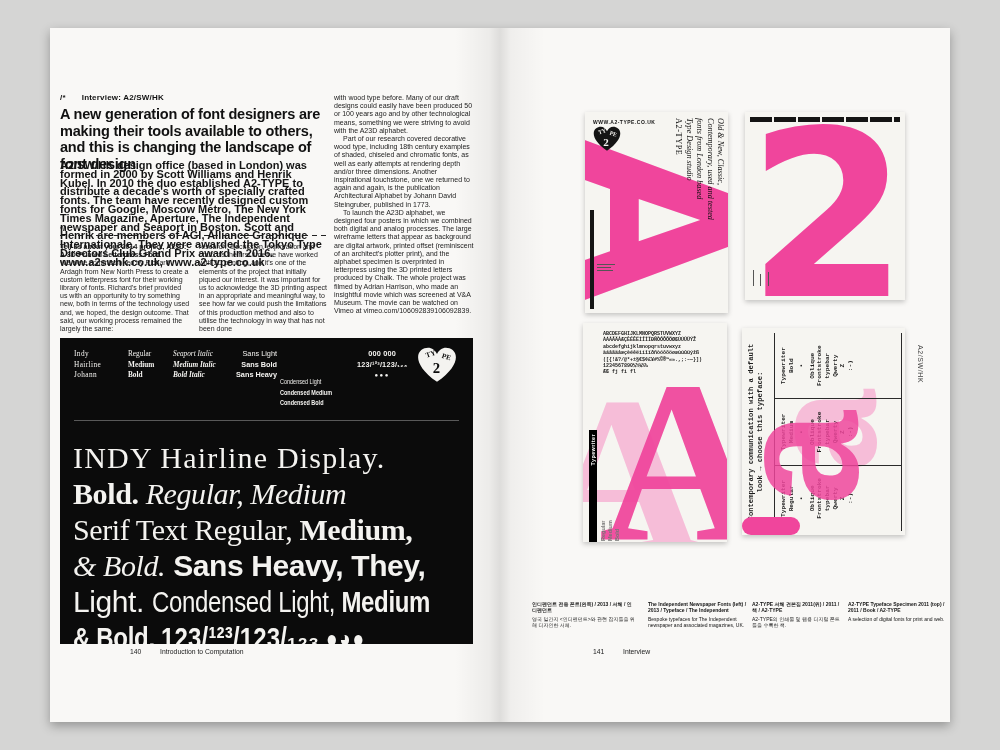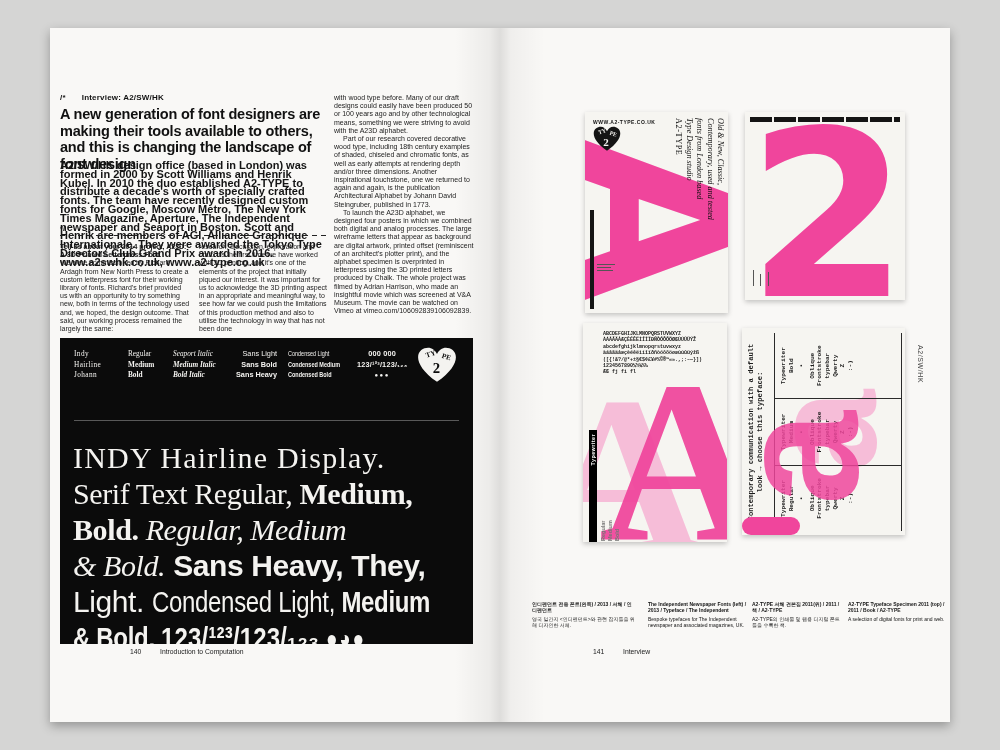--- a/index.html
+++ b/index.html
@@ -25,21 +25,21 @@
   .question{font-weight:700;margin:0 0 1px 9px;}
   .qacol p{margin:0;}
   .ind{text-indent:9px;}
 
   
   .specbox{left:60px;top:338px;width:413px;height:306px;background:#0b0b0b;color:#f4f3f0;overflow:hidden;}
   .fam{position:absolute;top:11px;font-size:7.3px;line-height:10.5px;}
   .fam div{white-space:nowrap;}
   .serifF{font-family:"Liberation Serif",serif;}
   .c1{left:14px;font-family:"Liberation Serif",serif;letter-spacing:.4px;font-weight:400;}
-  .c2{left:68px;}  .c3{left:113px;} .c4{left:176px;text-align:right;} .c5{left:228px;} .c6{left:297px;text-align:center;}
+  .c2{left:68px;}  .c3{left:113px;} .c4{left:176px;text-align:right;} .c5{left:220px;margin-top:28px;} .c6{left:297px;text-align:center;}
   .w4{font-weight:400;} .w6{font-weight:600;} .w7{font-weight:700;} .w3{font-weight:300;} .w9{font-weight:900;}
   .it{font-style:italic;}
   .condX{transform:scaleX(.75);transform-origin:0 50%;}
   .nums{letter-spacing:.2px;}
   .dots{font-size:6px;letter-spacing:1.5px;}
   .boxrule{position:absolute;left:14px;top:82px;width:385px;height:1px;background:#9a9a9a;opacity:.55;}
   .bigspec{position:absolute;left:13px;top:87px;width:390px;margin-top:15px;}
   .bl{height:36px;line-height:36px;white-space:nowrap;font-size:30px;letter-spacing:-.4px;}
   .bserif{font-family:"Liberation Serif",serif;}
   .hairline{font-family:"Liberation Serif",serif;font-weight:400;letter-spacing:1.2px;font-size:30px;}
@@ -168,22 +168,22 @@
       <path d="M20 35 C7 26 2 17.5 2 11.5 C2 5.5 7 2.5 11.5 2.5 C15 2.5 18.5 5 20 8.5 C21.5 5 25 2.5 28.5 2.5 C33 2.5 38 5.5 38 11.5 C38 17.5 33 26 20 35 Z" fill="#f4f3f0"></path>
       <text x="10" y="12" font-size="7" fill="#0b0b0b" transform="rotate(-18 10 12)">TY</text>
       <text x="24" y="12" font-size="7" fill="#0b0b0b" transform="rotate(18 24 12)">PE</text>
       <text x="16" y="27" font-size="14" fill="#0b0b0b">2</text>
     </svg>
 
     <div class="boxrule"></div>
 
     <div class="bigspec">
       <div class="bl hairline">INDY Hairline Display.</div>
+      <div class="bl bserif"><span class="w7">Bold. </span><span class="w4 it">Regular, Medium</span></div>
       <div class="bl bserif"><span class="w4">Serif Text Regular, </span><span class="w6">Medium,</span></div>
-      <div class="bl bserif"><span class="w7">Bold. </span><span class="w4 it">Regular, Medium</span></div>
       <div class="bl"><span class="bserif w4 it">&amp; Bold.</span><span class="w9"> Sans Heavy, </span><span class="w7">They,</span></div>
       <div class="bl"><span class="w3">Light. </span><span class="condwrap"><span class="w3">Condensed Light, </span><span class="w7">Medium</span></span></div>
       <div class="bl"><span class="condwrap"><span class="w7">&amp; Bold, </span><span class="w7 nums">123/¹²³/123/₁₂₃ </span><span class="circles">●◕●</span></span></div>
     </div>
   </div>
 
   <div class="abs foot" style="left:130px">140</div>
   <div class="abs foot" style="left:160px">Introduction to Computation</div>
 
   <div class="card" style="left:585px;top:112px;width:143px;height:201px">

